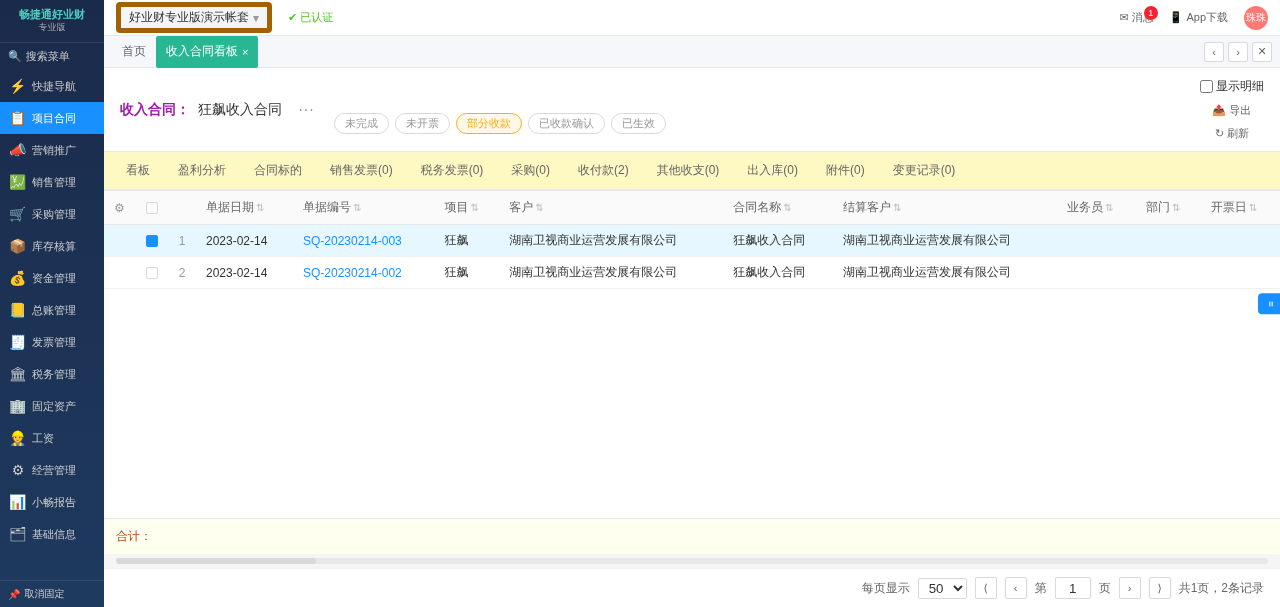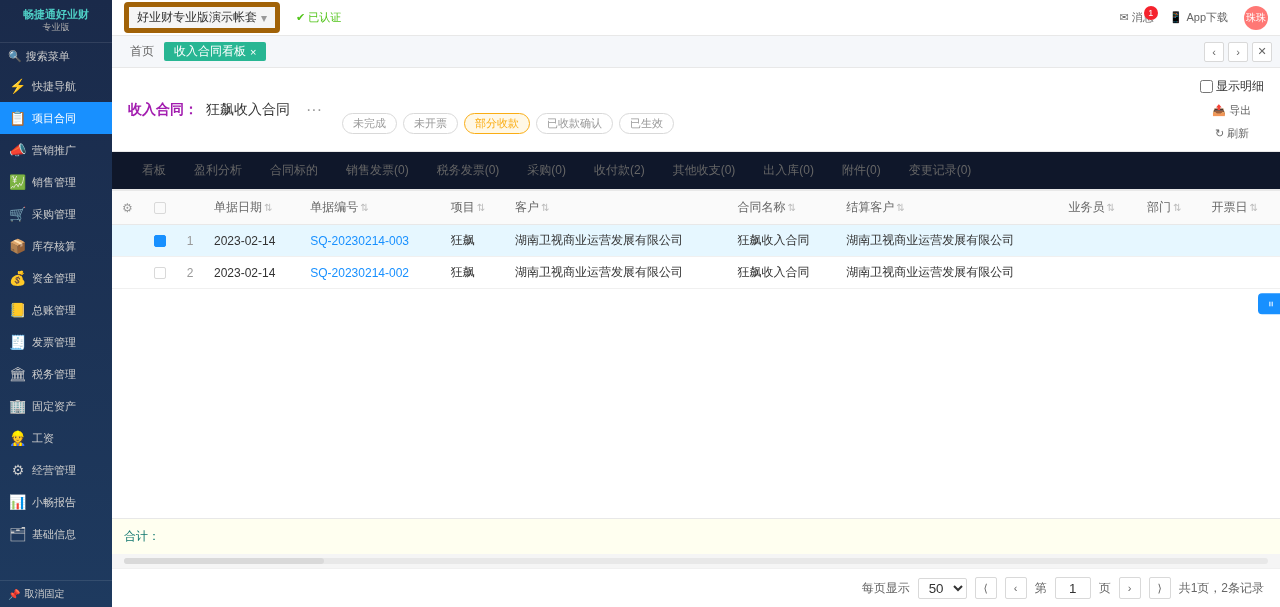--- a/index.html
+++ b/index.html
@@ -1,19 +1,19 @@
 <!DOCTYPE html>
 <html><head>
   <meta charset="utf-8">
   <style>
     * { margin: 0; padding: 0; box-sizing: border-box; }
     body { font-family: 'Microsoft YaHei', Arial, sans-serif; font-size: 12px; background: #f0f2f5; color: #333; width: 1280px; height: 607px; overflow: hidden; display: flex; }
 
     
-    .sidebar { width: 112px; background: linear-gradient(180deg, #1a2a4a 0%, #1e3a5f 100%); display: flex; flex-direction: column; height: 607px; flex-shrink: 0; }
+    .sidebar { width: 104px; background: linear-gradient(180deg, #1a2a4a 0%, #1e3a5f 100%); display: flex; flex-direction: column; height: 607px; flex-shrink: 0; }
     .sidebar-logo { padding: 8px 10px; border-bottom: 1px solid rgba(255,255,255,0.1); display: flex; flex-direction: column; align-items: center; }
     .logo-text { color: #4ecdc4; font-size: 11px; font-weight: bold; line-height: 1.2; }
     .logo-sub { color: #aaa; font-size: 9px; }
     .sidebar-search { display: flex; align-items: center; padding: 6px 8px; color: #ccc; cursor: pointer; gap: 4px; font-size: 11px; }
     .sidebar-item { display: flex; align-items: center; padding: 8px 10px; color: #ccc; cursor: pointer; gap: 6px; font-size: 11px; }
     .sidebar-item.active { background: #1890ff; color: #fff; }
     .sidebar-icon { width: 16px; height: 16px; display: flex; align-items: center; justify-content: center; flex-shrink: 0; font-size: 14px; }
     .sidebar-footer { margin-top: auto; padding: 6px 8px; display: flex; align-items: center; color: #ccc; font-size: 10px; gap: 4px; border-top: 1px solid rgba(255,255,255,0.1); }
 
     
@@ -24,21 +24,21 @@
     .company-select { display: flex; align-items: center; background: #f5f5f5; border: 5px solid #a16207; border-radius: 4px; padding: 2px 8px; gap: 4px; cursor: pointer; font-size: 12px; color: #333; max-width: 200px; }
     .certified-badge { display: flex; align-items: center; gap: 3px; color: #52c41a; font-size: 11px; margin-left: 8px; }
     .topbar-right { margin-left: auto; display: flex; align-items: center; gap: 16px; }
     .topbar-action { display: flex; align-items: center; gap: 3px; color: #666; cursor: pointer; font-size: 11px; position: relative; }
     .badge { background: #f5222d; color: #fff; border-radius: 50%; width: 14px; height: 14px; font-size: 9px; display: flex; align-items: center; justify-content: center; position: absolute; top: -4px; right: -4px; }
     .avatar { width: 24px; height: 24px; border-radius: 50%; background: #ff7875; display: flex; align-items: center; justify-content: center; color: #fff; font-size: 10px; }
 
     
     .tabbar { height: 32px; background: #f5f7fa; display: flex; align-items: center; padding: 0 8px; border-bottom: 1px solid #e8e8e8; flex-shrink: 0; }
     .home-tab { padding: 0 10px; font-size: 12px; color: #666; cursor: pointer; height: 100%; display: flex; align-items: center; }
-    .page-tab { background: #28b693; color: #fff; padding: 0 10px; font-size: 12px; height: 19px; display: flex; align-items: center; gap: 4px; border-radius: 2px; cursor: pointer; }
+    .page-tab { background: #28b693; color: #fff; padding: 0 10px; font-size: 12px; height: 32px; display: flex; align-items: center; gap: 4px; border-radius: 2px; cursor: pointer; }
     .page-tab .close-x { font-size: 11px; }
     .tab-nav-btns { margin-left: auto; display: flex; gap: 4px; }
     .tab-nav-btn { width: 20px; height: 20px; display: flex; align-items: center; justify-content: center; cursor: pointer; color: #666; border: 1px solid #d9d9d9; border-radius: 2px; background: #fff; font-size: 11px; }
 
     
     .content { flex: 1; background: #f0f2f5; display: flex; flex-direction: column; overflow: hidden; }
 
     
     .contract-header { background: #fff; padding: 10px 16px; display: flex; align-items: center; gap: 8px; border-bottom: 1px solid #e8e8e8; flex-shrink: 0; }
     .contract-title { font-size: 14px; font-weight: bold; color: #a21caf; }
@@ -48,41 +48,41 @@
     .status-btn { padding: 2px 10px; border-radius: 12px; border: 1px solid; font-size: 11px; cursor: pointer; }
     .status-incomplete { border-color: #d9d9d9; color: #999; background: #fff; }
     .status-uninvoiced { border-color: #d9d9d9; color: #999; background: #fff; }
     .status-partial { border-color: #faad14; color: #faad14; background: #fff8e6; }
     .status-confirmed { border-color: #d9d9d9; color: #999; background: #fff; }
     .status-effective { border-color: #d9d9d9; color: #999; background: #fff; }
     .header-actions { margin-left: auto; display: flex; gap: 8px; align-items: center; flex-direction: column; }
     .header-action-btn { color: #666; cursor: pointer; font-size: 11px; display: flex; align-items: center; gap: 3px; }
 
     
-    .subtabs { background: #0f172a; display: flex; border-bottom: 2px solid #e8e8e8; padding: 0 16px; flex-shrink: 0; }
+    .subtabs { background: #fef9c3; display: flex; border-bottom: 2px solid #e8e8e8; padding: 0 8px; flex-shrink: 0; }
     .subtab { padding: 10px 14px; font-size: 12px; color: #666; cursor: pointer; border-bottom: 2px solid transparent; margin-bottom: -2px; white-space: nowrap; }
     .subtab.active { color: #1890ff; border-bottom-color: #1890ff; }
 
     
     .table-wrapper { flex: 1; background: #fff; margin: 0; display: flex; flex-direction: column; overflow: hidden; }
     .table-container { flex: 1; overflow: auto; }
     table { width: 100%; border-collapse: collapse; font-size: 12px; }
     thead tr { background: #fafafa; }
     th { padding: 8px 10px; border-bottom: 1px solid #e8e8e8; color: #666; font-weight: normal; text-align: left; white-space: nowrap; position: relative; }
     th .sort-icon { color: #bbb; font-size: 10px; margin-left: 2px; }
     td { padding: 7px 10px; border-bottom: 1px solid #f0f0f0; color: #333; white-space: nowrap; }
     tr.row-selected td { background: #e6f7ff; }
     .link-text { color: #1890ff; cursor: pointer; text-decoration: none; }
     .row-num { color: #999; text-align: center; }
     .settings-icon { color: #999; cursor: pointer; }
     .checkbox-cell { text-align: center; }
 
     
     .table-summary { background: #fffff0; border-top: 1px solid #e8e8e8; padding: 8px 12px; display: flex; align-items: center; gap: 8px; font-size: 12px; flex-shrink: 0; min-height: 36px; }
-    .summary-label { color: #0f766e; font-family: Liberation Mono, monospace; }
+    .summary-label { color: #c2410c; font-family: Liberation Mono, monospace; }
 
     
     .scrollbar-area { background: #f5f5f5; padding: 4px 12px; display: flex; align-items: center; flex-shrink: 0; }
     .scrollbar-track { height: 6px; background: #e8e8e8; border-radius: 3px; flex: 1; }
     .scrollbar-thumb { height: 6px; width: 200px; background: #d9d9d9; border-radius: 3px; }
 
     
     .pagination { display: flex; align-items: center; justify-content: flex-end; padding: 8px 16px; gap: 8px; font-size: 12px; color: #666; flex-shrink: 0; border-top: 1px solid #f0f0f0; background: #fff; }
     .page-size-label { color: #666; }
     .page-size-select { border: 1px solid #d9d9d9; border-radius: 2px; padding: 1px 6px; color: #333; background: #fff; cursor: pointer; }

